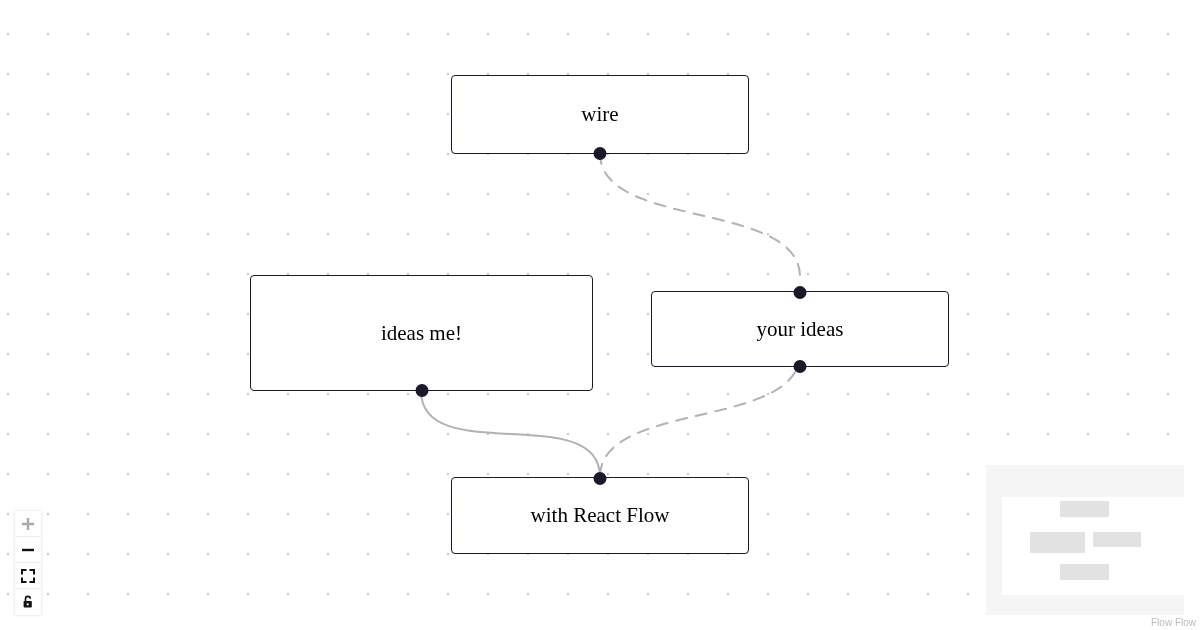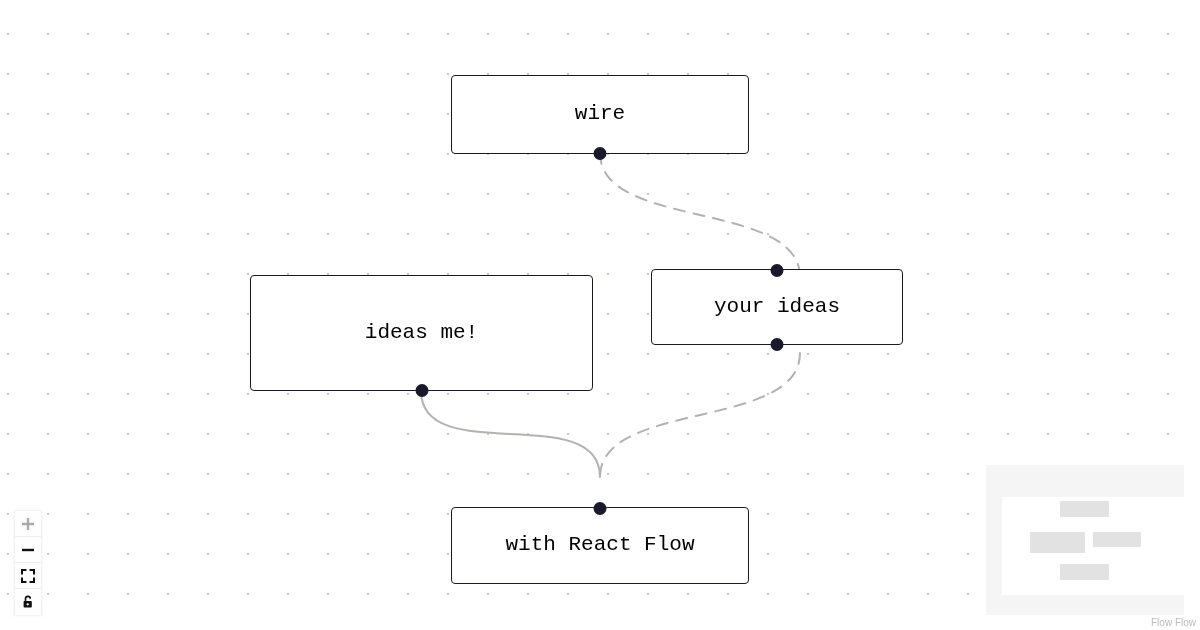--- a/index.html
+++ b/index.html
@@ -41,21 +41,21 @@
     background: #ffffff;
     border: 1.5px solid #1a192b;
     border-radius: 4px;
     display: flex;
     flex-direction: column;
     align-items: center;
     justify-content: center;
     color: #000000;
     font-size: 21px;
     line-height: 1.25;
-    font-family: Liberation Mono, monospace;
+    font-family: Liberation Serif, serif;
     z-index: 3;
     cursor: grab;
     user-select: none;
   }
 
   .rf-node .label-line {
     white-space: nowrap;
   }
 
   .handle {
@@ -151,27 +151,27 @@
   <div class="rf-node" id="node-0" style="left: 451px; top: 75px; width: 298px; height: 79px; border-color: rgb(26, 25, 43); background: rgb(255, 255, 255); color: rgb(0, 0, 0);">
     <span class="label-line">wire</span>
     <span class="handle source" style="background: rgb(26, 25, 43);"></span>
   </div>
 
   <div class="rf-node" id="node-1" style="left: 250px; top: 275px; width: 343px; height: 116px; border-color: rgb(26, 25, 43); background: rgb(255, 255, 255); color: rgb(0, 0, 0);">
     <span class="label-line">ideas me!</span>
     <span class="handle source" style="background: rgb(26, 25, 43);"></span>
   </div>
 
-  <div class="rf-node" id="node-2" style="left: 651px; top: 269px; width: 252px; height: 76px; border-color: rgb(26, 25, 43); background: rgb(255, 255, 255); color: rgb(0, 0, 0);">
+  <div class="rf-node" id="node-2" style="left: 651px; top: 291px; width: 298px; height: 76px; border-color: rgb(26, 25, 43); background: rgb(255, 255, 255); color: rgb(0, 0, 0);">
     <span class="handle target" style="background: rgb(26, 25, 43);"></span>
     <span class="label-line">your ideas</span>
     <span class="handle source" style="background: rgb(26, 25, 43);"></span>
   </div>
 
-  <div class="rf-node" id="node-3" style="left: 451px; top: 477px; width: 298px; height: 77px; border-color: rgb(26, 25, 43); background: rgb(255, 255, 255); color: rgb(0, 0, 0); margin-top: 30px;">
+  <div class="rf-node" id="node-3" style="left: 451px; top: 477px; width: 298px; height: 77px; border-color: rgb(26, 25, 43); background: rgb(255, 255, 255); color: rgb(0, 0, 0);">
     <span class="handle target" style="background: rgb(26, 25, 43);"></span>
     <span class="label-line">with React Flow</span>
   </div>
 
   <div id="controls">
     <button class="ctrl-btn">
       <span>
         <svg width="14" height="14" viewBox="0 0 14 14">
           <path d="M7 1 V13 M1 7 H13" stroke="#aaaaaa" stroke-width="2.4" fill="none"></path>
         </svg>

